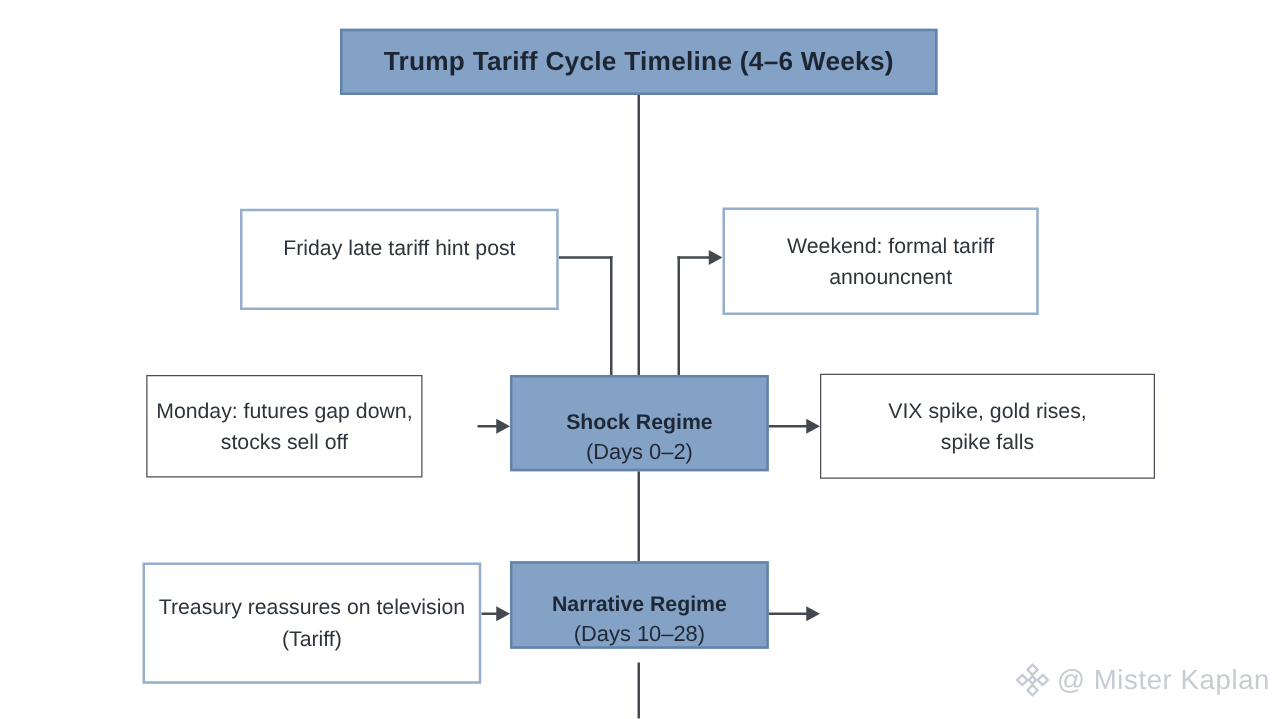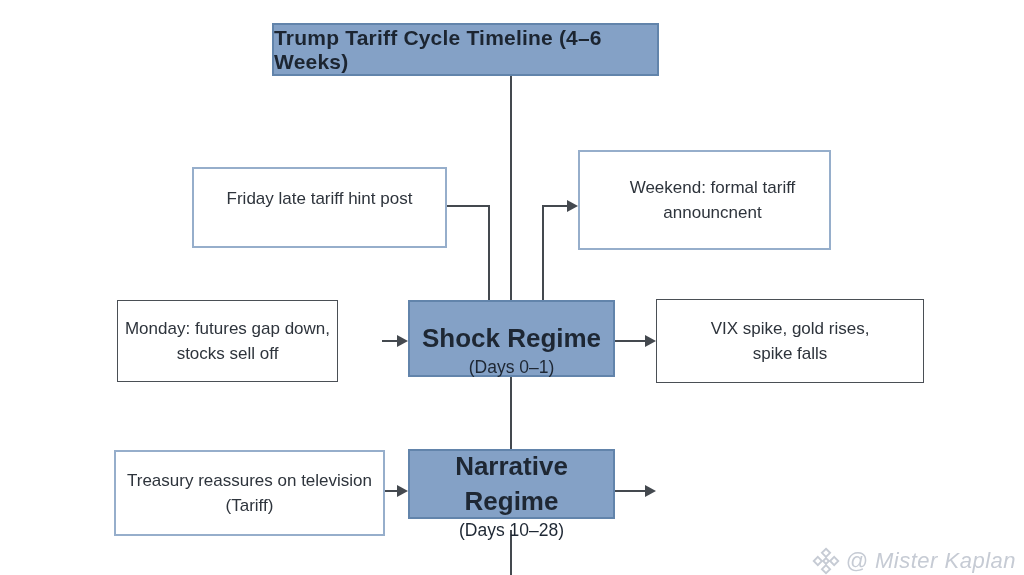--- a/index.html
+++ b/index.html
@@ -22,48 +22,47 @@
     font-size:17px;line-height:1.5;
   }
   .node.border-light{border:2px solid var(--light-border,#96aecb);}
   .node.border-dark{border:1.5px solid var(--dark-border,#4a4f55);}
   .node.regime{
     background:var(--regime-fill,#84a1c6);
     border:2px solid var(--regime-border,#6284ab);
     color:#1e2733;
   }
   .node.text-high{justify-content:flex-start;padding-top:17px;}
-  .regime-name{font-weight:bold;font-size:26px;line-height:1.35;margin-top:23px;}
+  .regime-name{font-weight:bold;font-size:17px;line-height:1.35;margin-top:23px;}
   .regime-days{font-size:17.5px;line-height:1.3;}
   .title-box{
     position:absolute;
-    left:272px;top:23px;width:387px;height:53px;
+    left:272px;top:23px;width:478px;height:53px;
     box-sizing:border-box;
     background:var(--regime-fill,#84a1c6);
     border:2px solid var(--regime-border,#6284ab);
     display:flex;align-items:center;justify-content:center;
     font-size:21px;font-weight:bold;color:#1c2531;
     letter-spacing:.2px;
   }
   
   .line{position:absolute;background:var(--line,#4a4f55);}
   .arrowhead{
     position:absolute;width:0;height:0;
     border-top:6px solid transparent;
     border-bottom:6px solid transparent;
     border-left:11px solid var(--line,#3d4349);
   }
   
   .watermark{
-    position:absolute;right:8px;bottom:0;
+    position:absolute;right:8px;bottom:17px;
     display:flex;align-items:center;gap:6px;
     color:var(--watermark,#c6cbd4);
     font-size:22px;letter-spacing:.5px;
     user-select:none;
-    font-style:italic;
   }
   .watermark svg{display:block;}
 </style>
 </head>
 <body>
 
 <div class="canvas">
 
   <div class="line" style="left:510px;top:76px;width:2px;height:224px;"></div>
   <div class="line" style="left:447px;top:205px;width:43px;height:2px;"></div>
@@ -86,39 +85,39 @@
 
   <div class="line" style="left:510px;top:530px;width:2px;height:45px;"></div>
 
   <div class="title-box">
     <span>Trump Tariff Cycle Timeline (4–6 Weeks)</span>
   </div>
 
   <div class="node border-light text-high" style="left:192px;top:167px;width:255px;height:81px;">
     <span>Friday late tariff hint post</span>
   </div>
-  <div class="node border-light" style="left:578px;top:150px;width:253px;height:100px;padding-left:16px;">
+  <div class="node border-light" style="left:578px;top:166px;width:253px;height:86px;padding-left:16px;">
     <span>Weekend: formal tariff</span>
     <span>announcnent</span>
   </div>
 
   <div class="node border-dark" style="left:117px;top:300px;width:221px;height:82px;">
     <span>Monday: futures gap down,</span>
     <span>stocks sell off</span>
   </div>
   <div class="node regime" style="left:408px;top:300px;width:207px;height:77px;">
     <span class="regime-name">Shock Regime</span>
-    <span class="regime-days">(Days 0–1)</span>
+    <span class="regime-days">(Days 0–2)</span>
   </div>
   <div class="node border-dark" style="left:656px;top:299px;width:268px;height:84px;">
     <span>VIX spike, gold rises,</span>
     <span>spike falls</span>
   </div>
 
-  <div class="node border-light" style="left:114px;top:450px;width:271px;height:86px;">
+  <div class="node border-light" style="left:114px;top:450px;width:271px;height:97px;">
     <span>Treasury reassures on television</span>
     <span>(Tariff)</span>
   </div>
   <div class="node regime" style="left:408px;top:449px;width:207px;height:70px;">
     <span class="regime-name">Narrative Regime</span>
     <span class="regime-days">(Days 10–28)</span>
   </div>
 
   <div class="watermark">
     <span>

